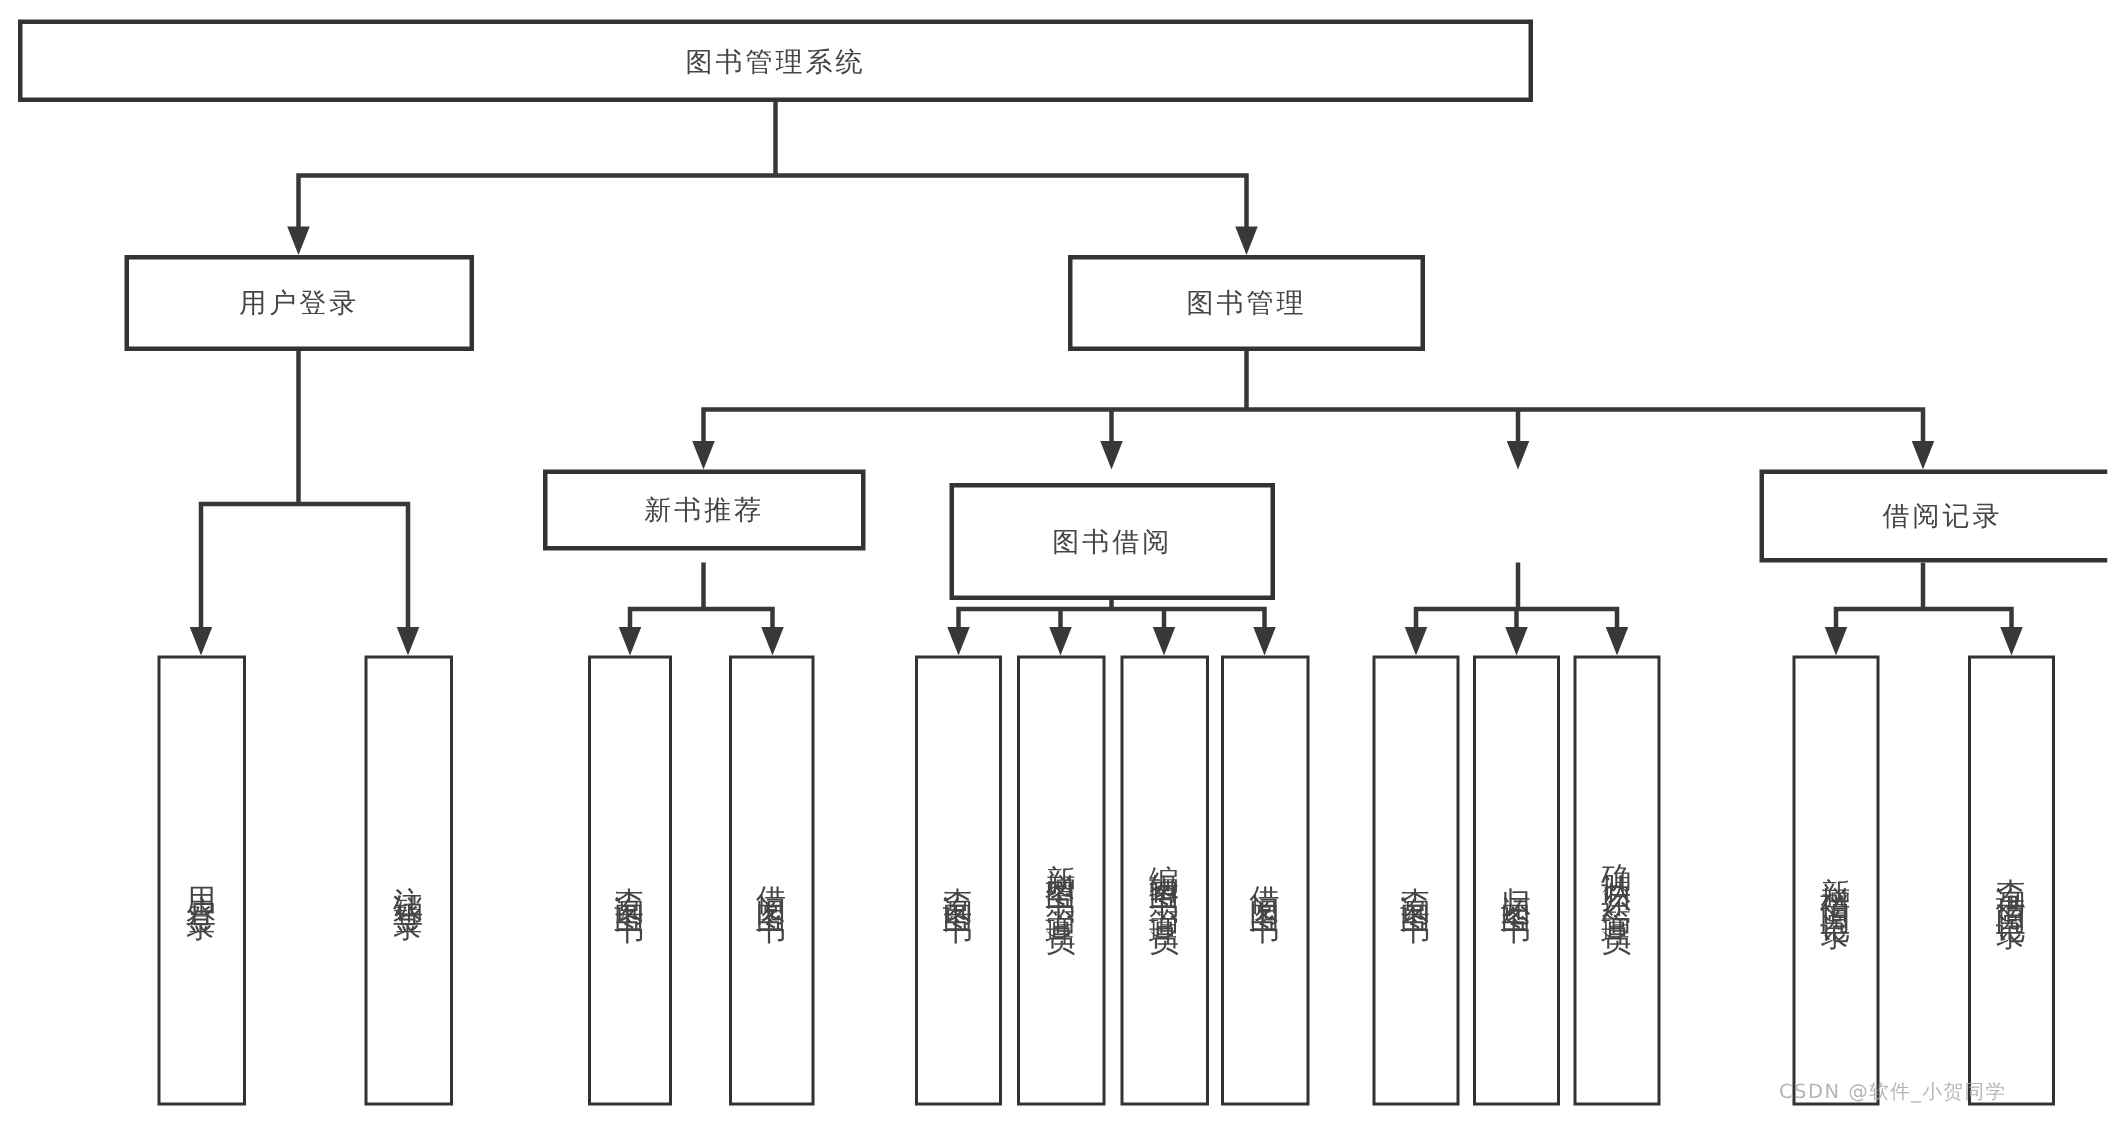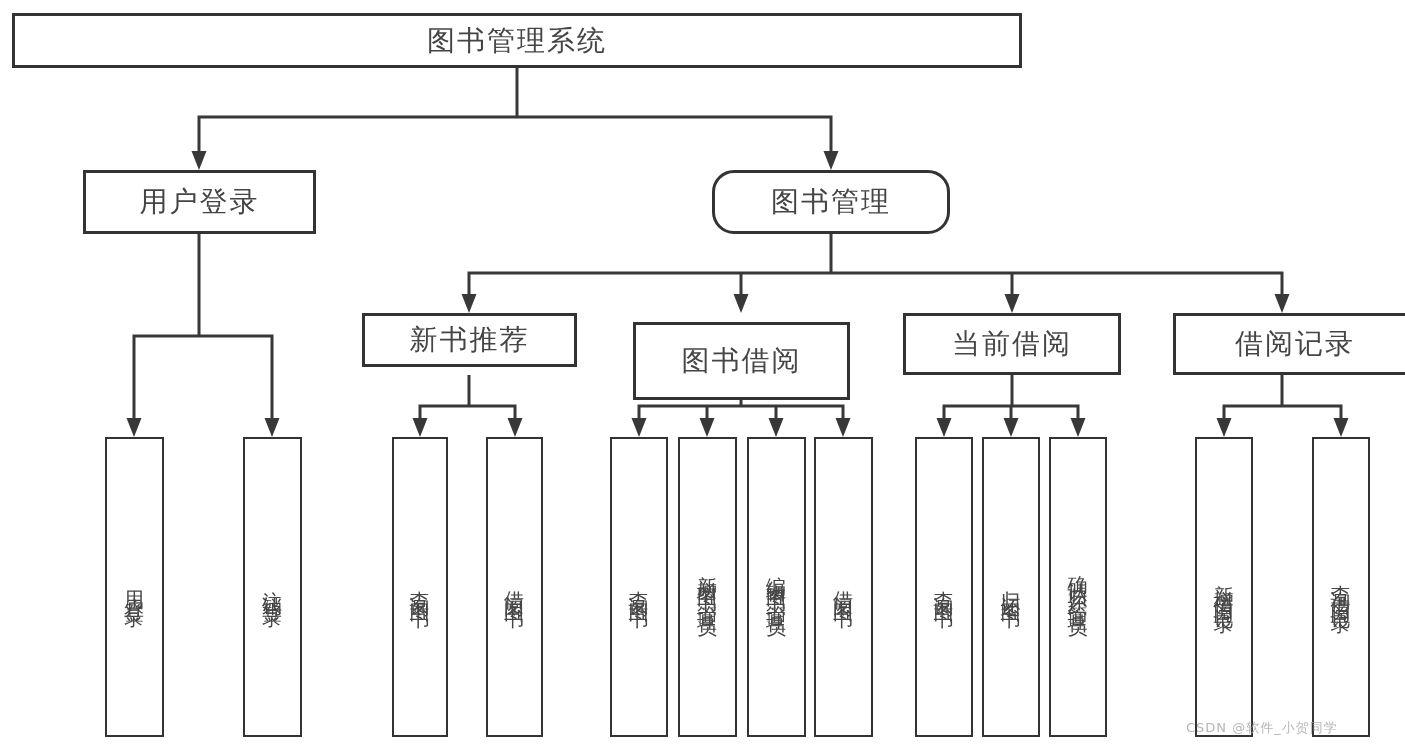--- a/index.html
+++ b/index.html
@@ -16,21 +16,21 @@
     box-sizing:border-box;
     background:#ffffff;
     border:3px solid #333333;
     color:#454545;
     display:flex;
     align-items:center;
     justify-content:center;
     text-align:center;
     white-space:nowrap;
   }
-  .h  { font-size:28px; letter-spacing:2px; }
+  .h  { font-size:18px; letter-spacing:2px; }
   .v  {
     border-width:2.5px;
     font-size:20px;
     letter-spacing:6px;
     writing-mode:vertical-rl;
     text-orientation:mixed;
     white-space:normal;
     line-height:1.0;
   }
   #watermark {
@@ -85,25 +85,24 @@
       <polygon points="1003.5,418 1018.5,418 1011,437"></polygon>
       <polygon points="1070.5,418 1085.5,418 1078,437"></polygon>
       <polygon points="1216.5,418 1231.5,418 1224,437"></polygon>
       <polygon points="1333.5,418 1348.5,418 1341,437"></polygon>
     </g>
   </svg>
 
   <div class="box h" style="left:12px; top:13px; width:1010px; height:55px;">图书管理系统</div>
 
   <div class="box h" style="left:83px; top:170px; width:233px; height:64px;">用户登录</div>
-  <div class="box h" style="left:712px; top:170px; width:238px; height:64px;border-radius:22px;">图书管理</div>
+  <div class="box h" style="left:712px; top:170px; width:238px; height:64px;">图书管理</div>
 
   <div class="box h" style="left:362px; top:313px; width:215px; height:54px;">新书推荐</div>
   <div class="box h" style="left:633px; top:322px; width:217px; height:78px;">图书借阅</div>
-  <div class="box h" style="left:903px; top:313px; width:218px; height:62px;">当前借阅</div>
   <div class="box h" style="left:1173px; top:313px; width:244px; height:62px;">借阅记录</div>
 
   <div class="box v" style="left:105px; top:437px; width:59px; height:300px;">用户登录</div>
   <div class="box v" style="left:243px; top:437px; width:59px; height:300px;">注销登录</div>
 
   <div class="box v" style="left:392px; top:437px; width:56px; height:300px;">查询图书</div>
   <div class="box v" style="left:486px; top:437px; width:57px; height:300px;">借阅图书</div>
 
   <div class="box v" style="left:610px; top:437px; width:58px; height:300px;">查询图书</div>
   <div class="box v" style="left:678px; top:437px; width:59px; height:300px;">新增图书（管理员）</div>

